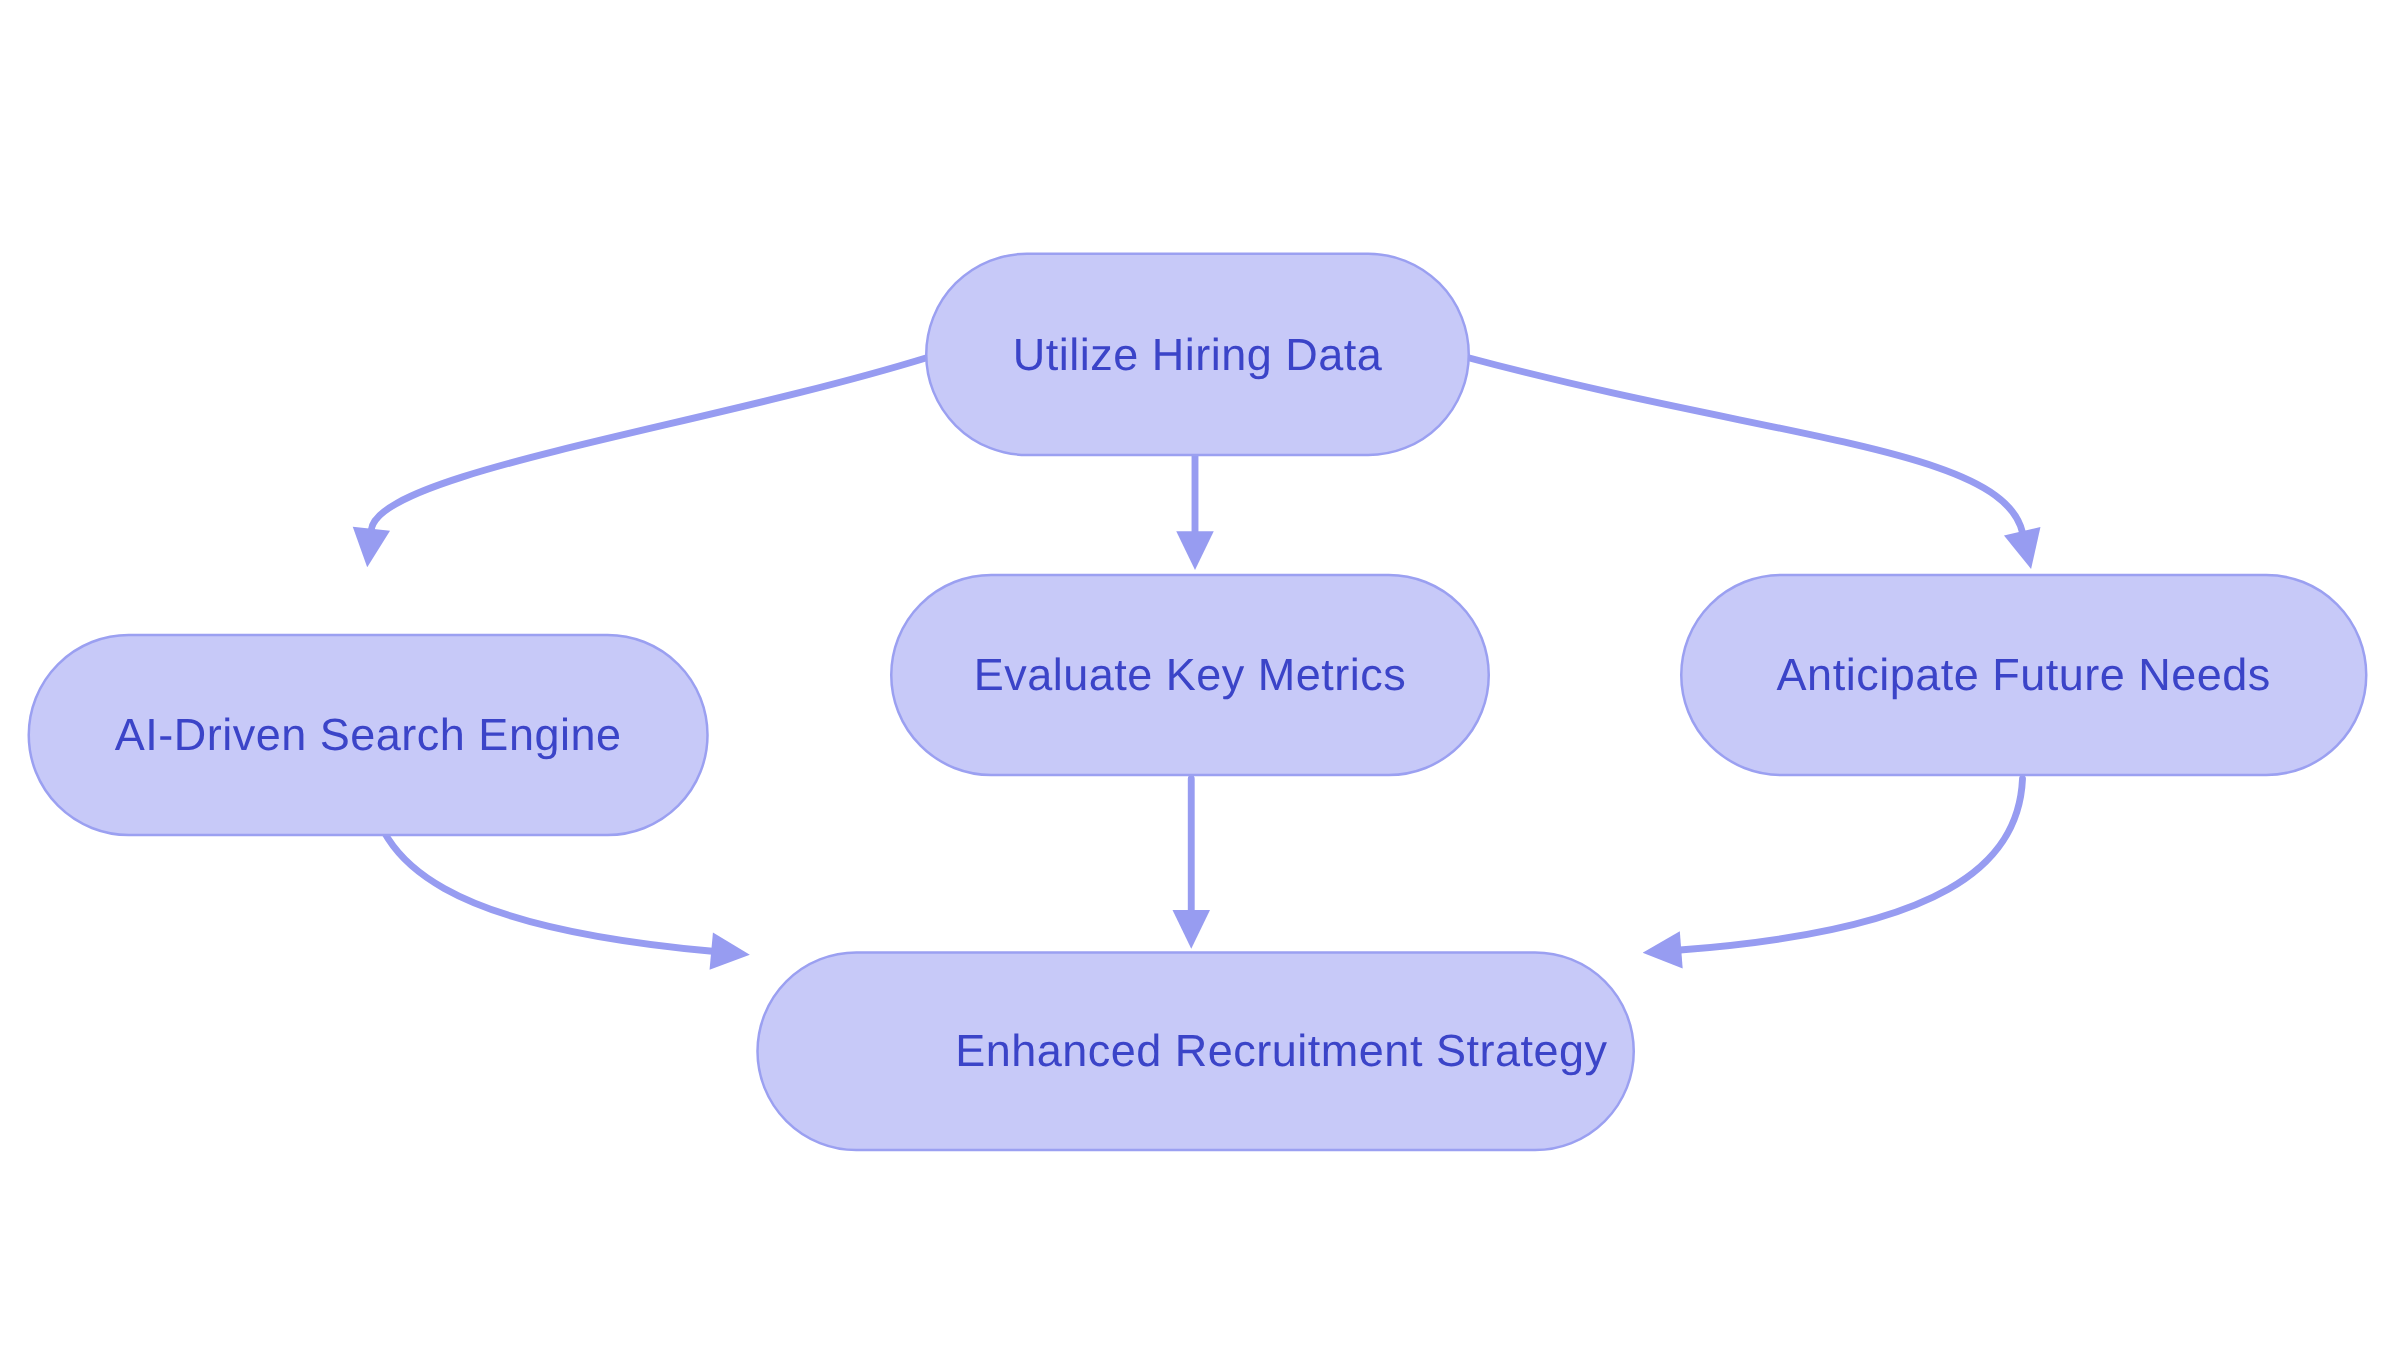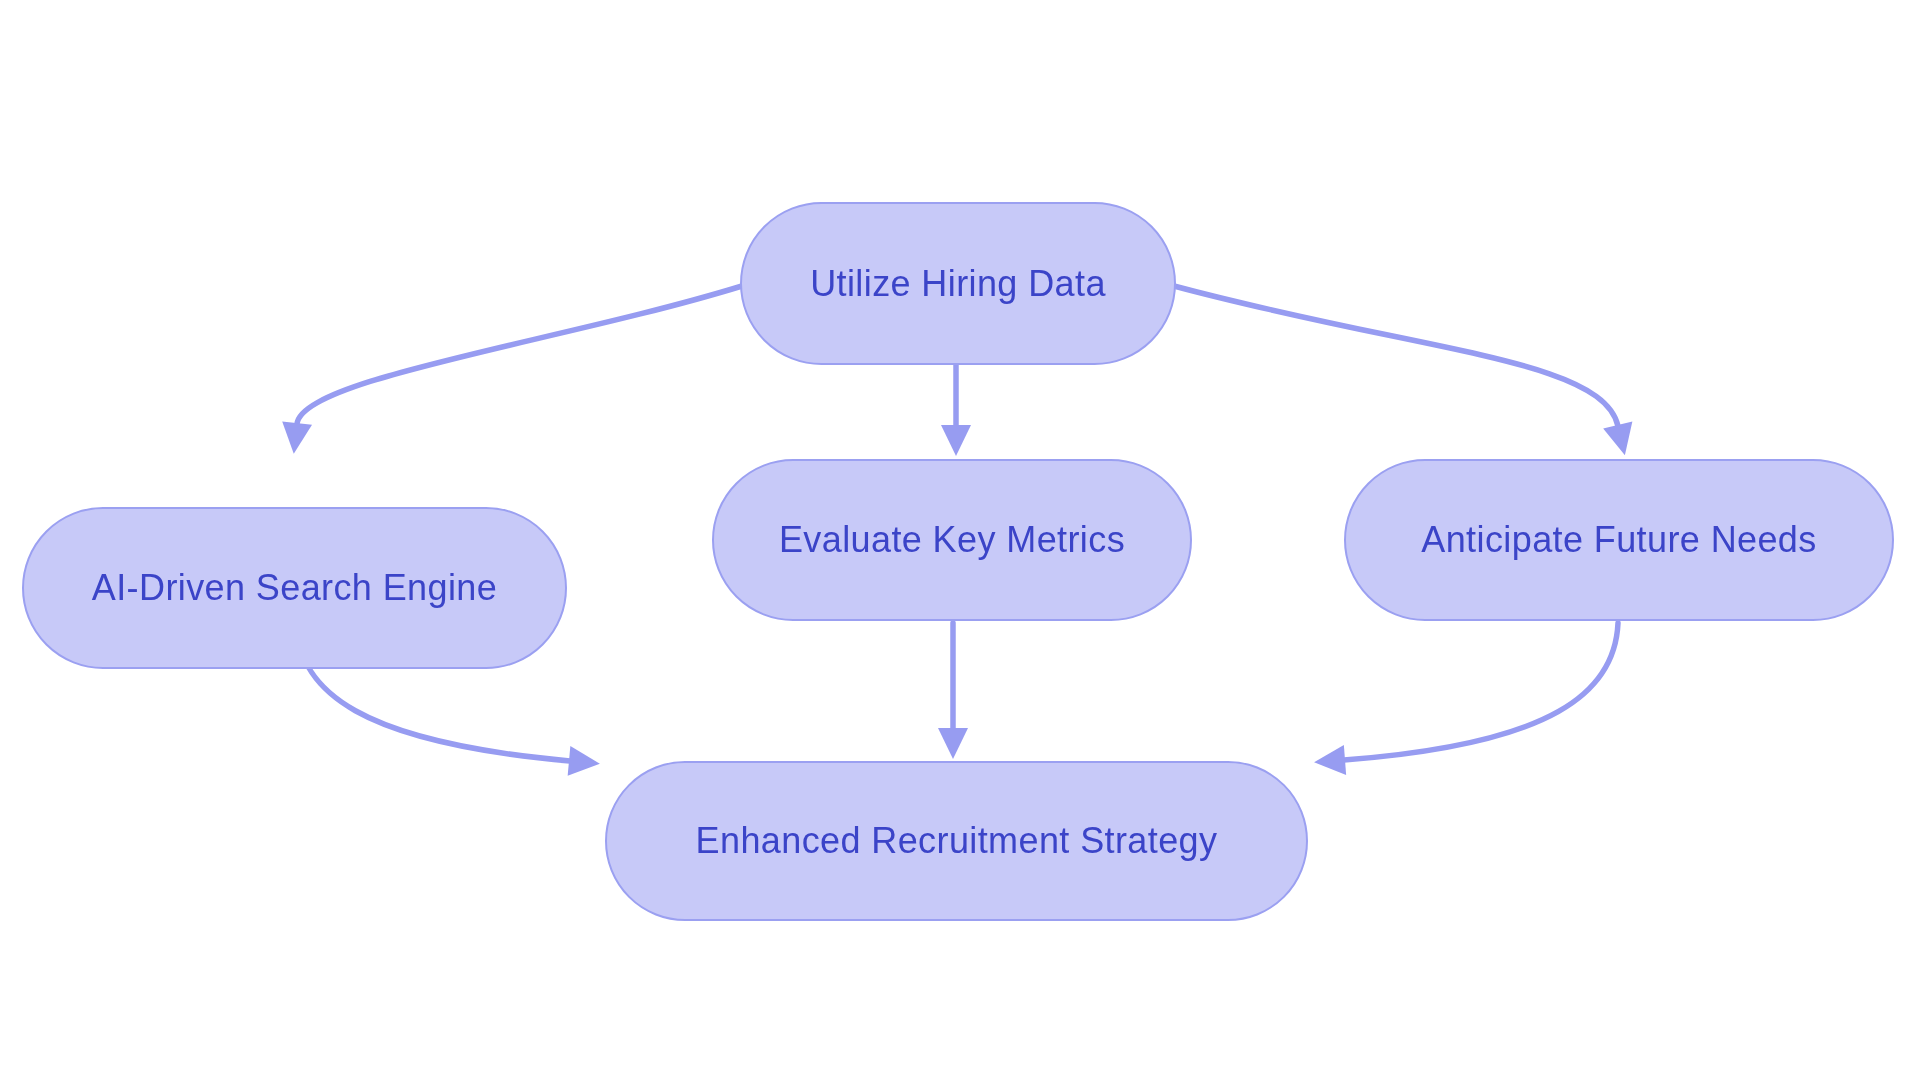--- a/index.html
+++ b/index.html
@@ -45,21 +45,21 @@
   }
   .node-label {
     display: block;
     padding: 0 20px;
   }
   
   #node-utilize   { left: 740px;  top: 158px; width: 436px; height: 163px; margin-top: 44px; }
   #node-search    { left: 22px;   top: 459px; width: 545px; height: 162px; margin-top: 48px; }
   #node-metrics   { left: 712px;  top: 459px; width: 480px; height: 162px; }
   #node-future    { left: 1344px; top: 459px; width: 550px; height: 162px; justify-content: center; }
-  #node-strategy  { left: 605px;  top: 761px; width: 703px; height: 160px; }
+  #node-strategy  { left: 605px;  top: 761px; width: 703px; height: 160px; justify-content: flex-end; }
 </style>
 </head>
 <body>
 
 <div id="canvas" style="--bg: #ffffff; --node-fill: #c7c9f8; --node-border: #9ba0f1; --node-text: #3b44c8; --arrow: #979cf1;">
 
   <svg id="edges" viewBox="0 0 1920 1083" xmlns="http://www.w3.org/2000/svg">
     <defs>
       <marker id="arrowhead" viewBox="0 0 32 32" markerWidth="32" markerHeight="32" refX="2" refY="16" orient="auto" markerUnits="userSpaceOnUse">
         <path d="M1,1 L32,16 L1,31 Z" class="arrowhead-shape" fill="#979cf1"></path>

